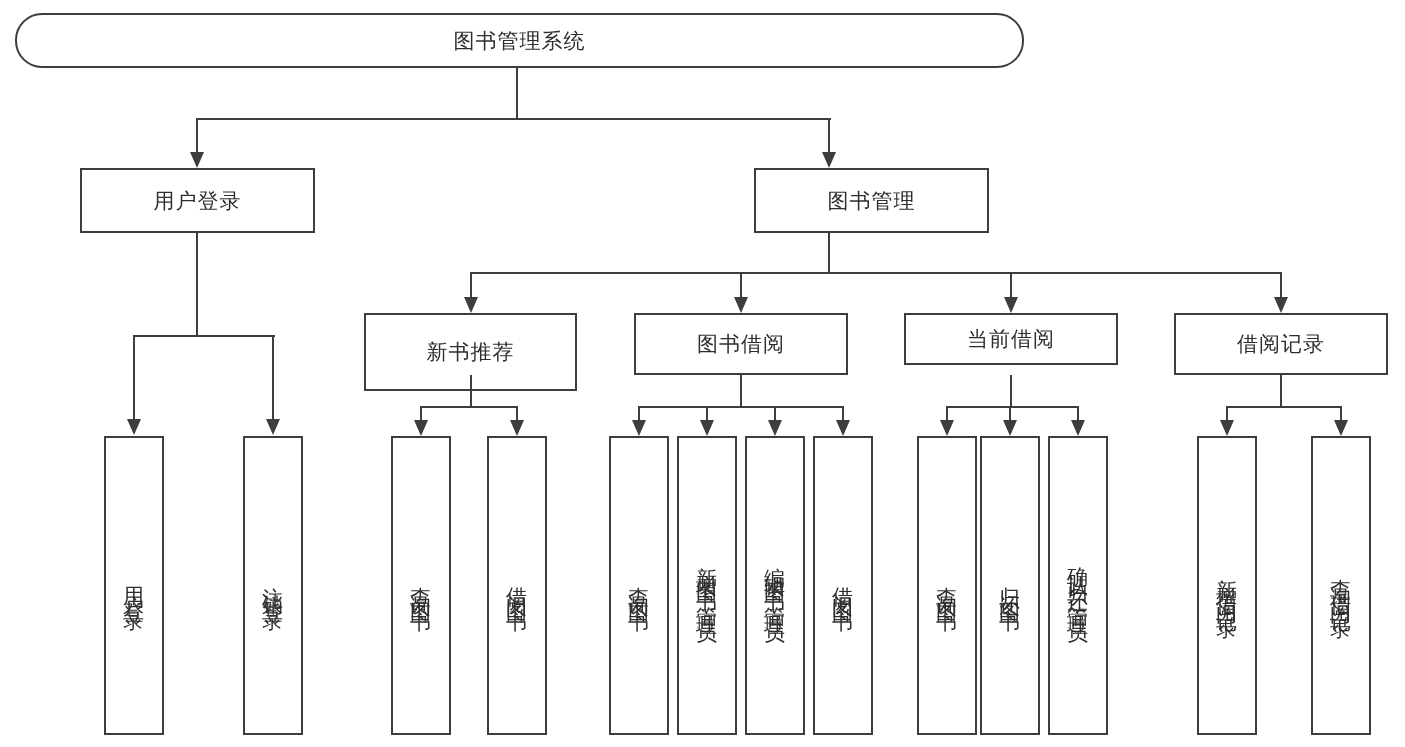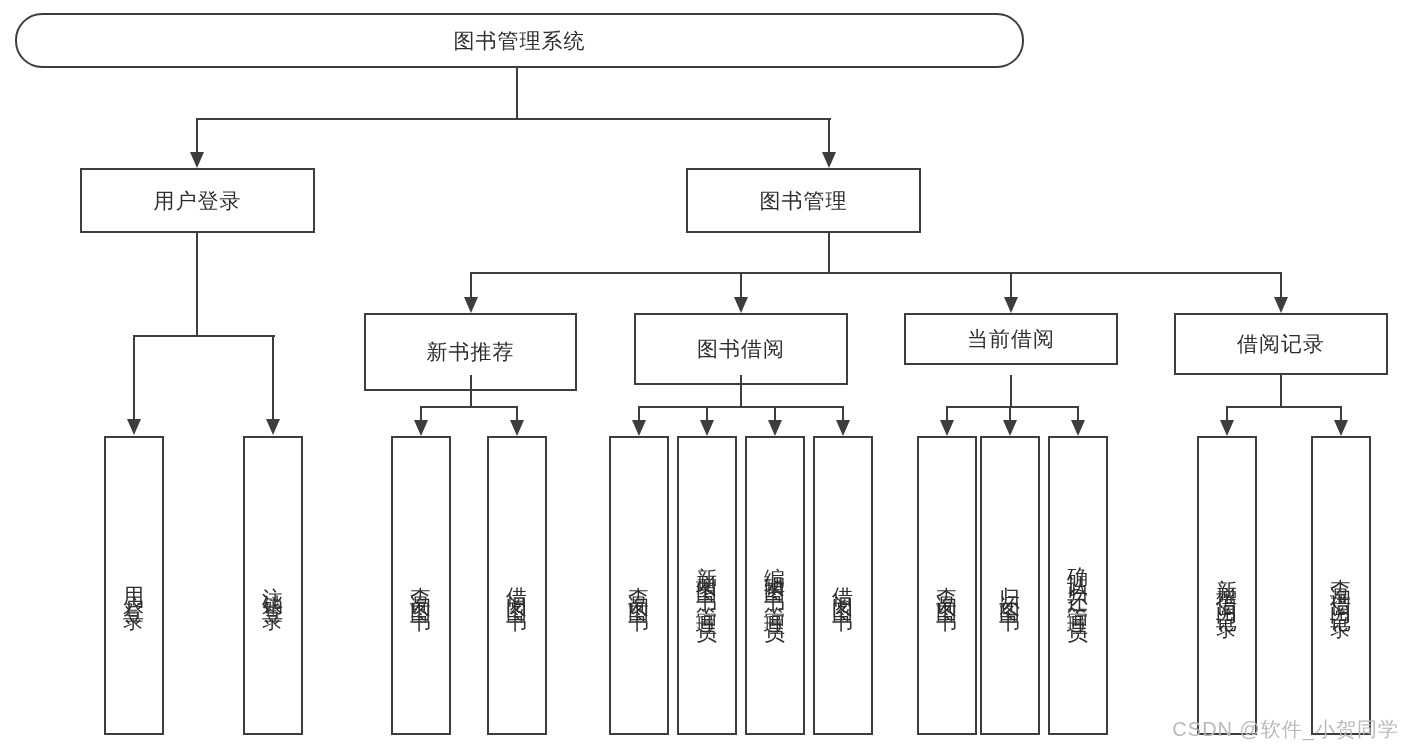--- a/index.html
+++ b/index.html
@@ -52,21 +52,21 @@
   <div class="vl" style="left:516px;top:68px;height:50px;"></div>
   <div class="hl" style="left:196px;top:118px;width:635px;"></div>
   <div class="vl" style="left:196px;top:118px;height:34px;"></div>
   <div class="arr" style="left:190px;top:152px;"></div>
   <div class="vl" style="left:828px;top:118px;height:34px;"></div>
   <div class="arr" style="left:822px;top:152px;"></div>
 
   <div class="box" style="left:80px;top:168px;width:235px;height:65px;">
     <span class="hlabel">用户登录</span>
   </div>
-  <div class="box" style="left:686px;top:168px;width:235px;height:65px;">
+  <div class="box" style="left:754px;top:168px;width:235px;height:65px;">
     <span class="hlabel">图书管理</span>
   </div>
 
   <div class="vl" style="left:196px;top:233px;height:102px;"></div>
   <div class="hl" style="left:133px;top:335px;width:142px;"></div>
   <div class="vl" style="left:133px;top:335px;height:85px;"></div>
   <div class="arr" style="left:127px;top:419px;"></div>
   <div class="vl" style="left:272px;top:335px;height:85px;"></div>
   <div class="arr" style="left:266px;top:419px;"></div>
 
@@ -77,21 +77,21 @@
   <div class="vl" style="left:740px;top:272px;height:25px;"></div>
   <div class="arr" style="left:734px;top:297px;"></div>
   <div class="vl" style="left:1010px;top:272px;height:25px;"></div>
   <div class="arr" style="left:1004px;top:297px;"></div>
   <div class="vl" style="left:1280px;top:272px;height:25px;"></div>
   <div class="arr" style="left:1274px;top:297px;"></div>
 
   <div class="box" style="left:364px;top:313px;width:213px;height:78px;">
     <span class="hlabel">新书推荐</span>
   </div>
-  <div class="box" style="left:634px;top:313px;width:214px;height:72px;">
+  <div class="box" style="left:634px;top:313px;width:214px;height:62px;">
     <span class="hlabel">图书借阅</span>
   </div>
   <div class="box" style="left:904px;top:313px;width:214px;height:52px;">
     <span class="hlabel">当前借阅</span>
   </div>
   <div class="box" style="left:1174px;top:313px;width:214px;height:62px;">
     <span class="hlabel">借阅记录</span>
   </div>
 
   <div class="vl" style="left:470px;top:375px;height:31px;"></div>
@@ -165,15 +165,14 @@
     <span class="vtext">确认归还（管理员）</span>
   </div>
 
   <div class="box leaf" style="left:1197px;">
     <span class="vtext">新增借阅记录</span>
   </div>
   <div class="box leaf" style="left:1311px;">
     <span class="vtext">查询借阅记录</span>
   </div>
 
-  <div class="watermark">CSDN @软件_小贺同学</div>
 
 </div>
 
 </body></html>

